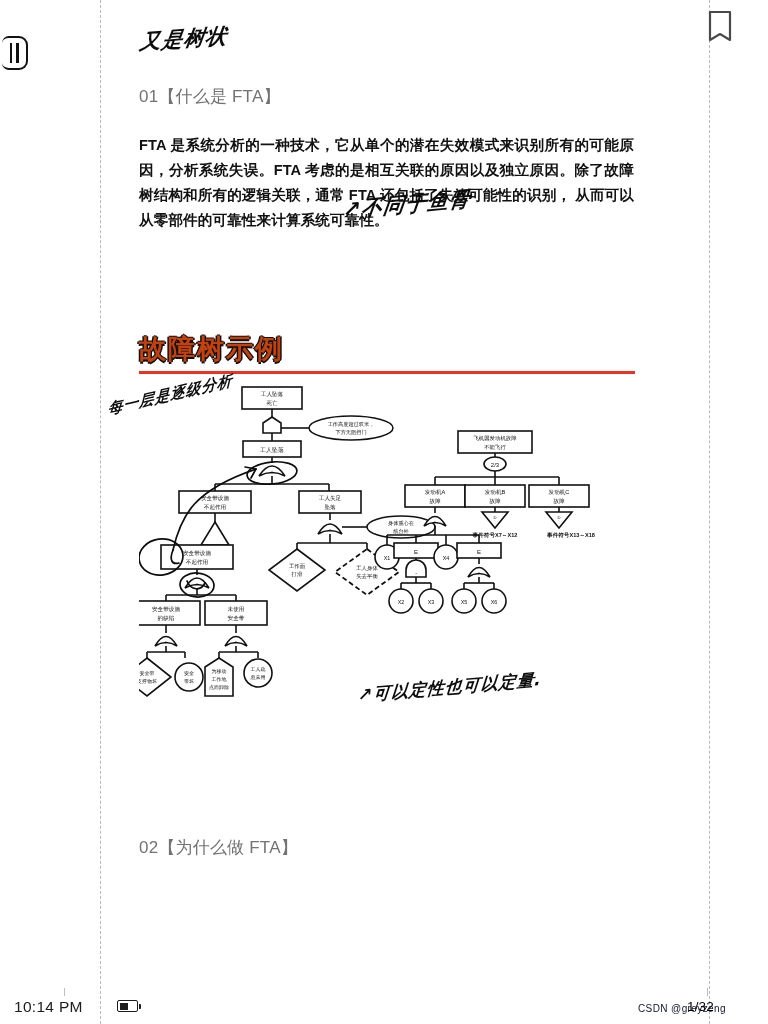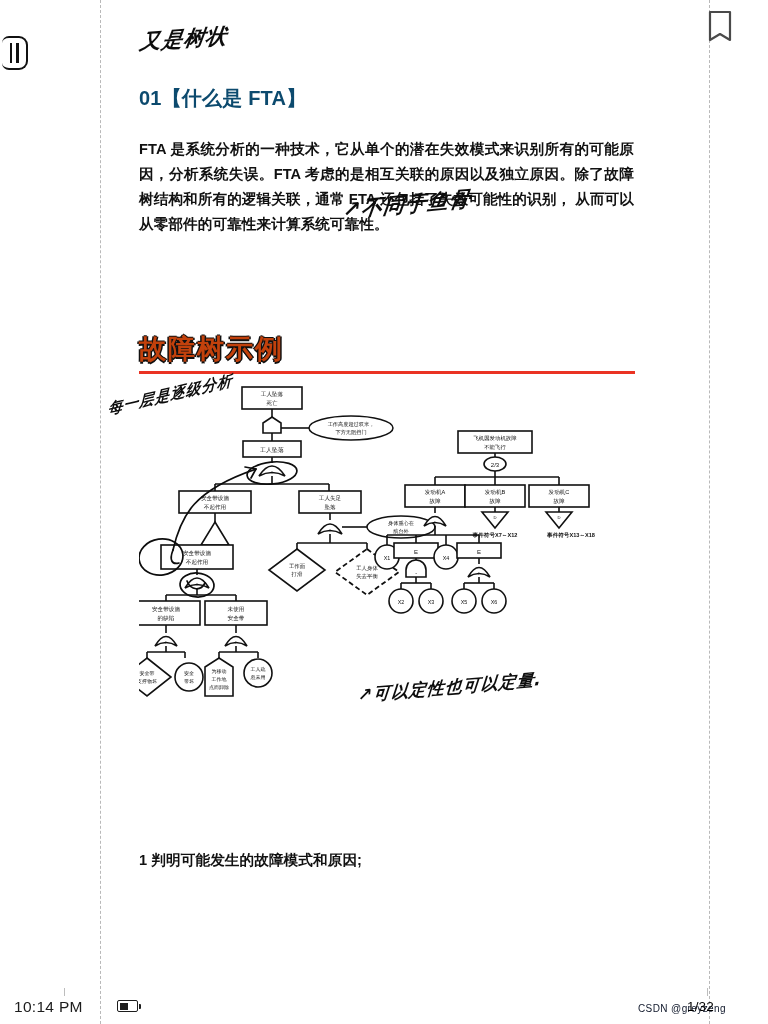--- a/index.html
+++ b/index.html
@@ -45,21 +45,21 @@
     white-space:nowrap;
     transform-origin: left center;
   }
   .hand.ink { font-style:italic; letter-spacing:1px; }
 
   .hdr-ann { left:140px; top:28px; font-size:21px; transform: rotate(-4deg) skewX(-12deg); }
 
   .sec { position:absolute; left:139px; width:495px; }
 
   h2.sec-title {
-    margin:0; font-size:20px; font-weight:bold; color:#0c4a6e;
+    margin:0; font-size:17px; font-weight:normal; color:#737373;
     letter-spacing:.2px;
   }
 
   p.body {
     margin:0; font-size:14.6px; line-height:25px; color:#111;
     text-align:justify; letter-spacing:.1px; font-weight:600;
   }
 
   
   .banner { position:absolute; left:139px; top:331px; width:496px; }
@@ -362,21 +362,21 @@
         <path d="M48,196 C52,206 62,206 66,198"></path>
       </g>
     </svg>
   </div>
 
   <div class="hand ink ann-left">每一层是逐级分析</div>
   <div class="hand ink ann-qual">↗可以定性也可以定量.</div>
 
 
   <div class="sec" style="top:836px;">
-    <p class="body" style="margin-top:12px;">1  判明可能发生的故障模式和原因;</p>
+    <h2 class="sec-title">02【为什么做 FTA】</h2>
   </div>
 </div>
 
 <div class="tick l"></div>
 <div class="tick r"></div>
 
 <div class="statusbar">
   <div class="clock">10:14 PM</div>
   <div class="battery">
       <i></i>

